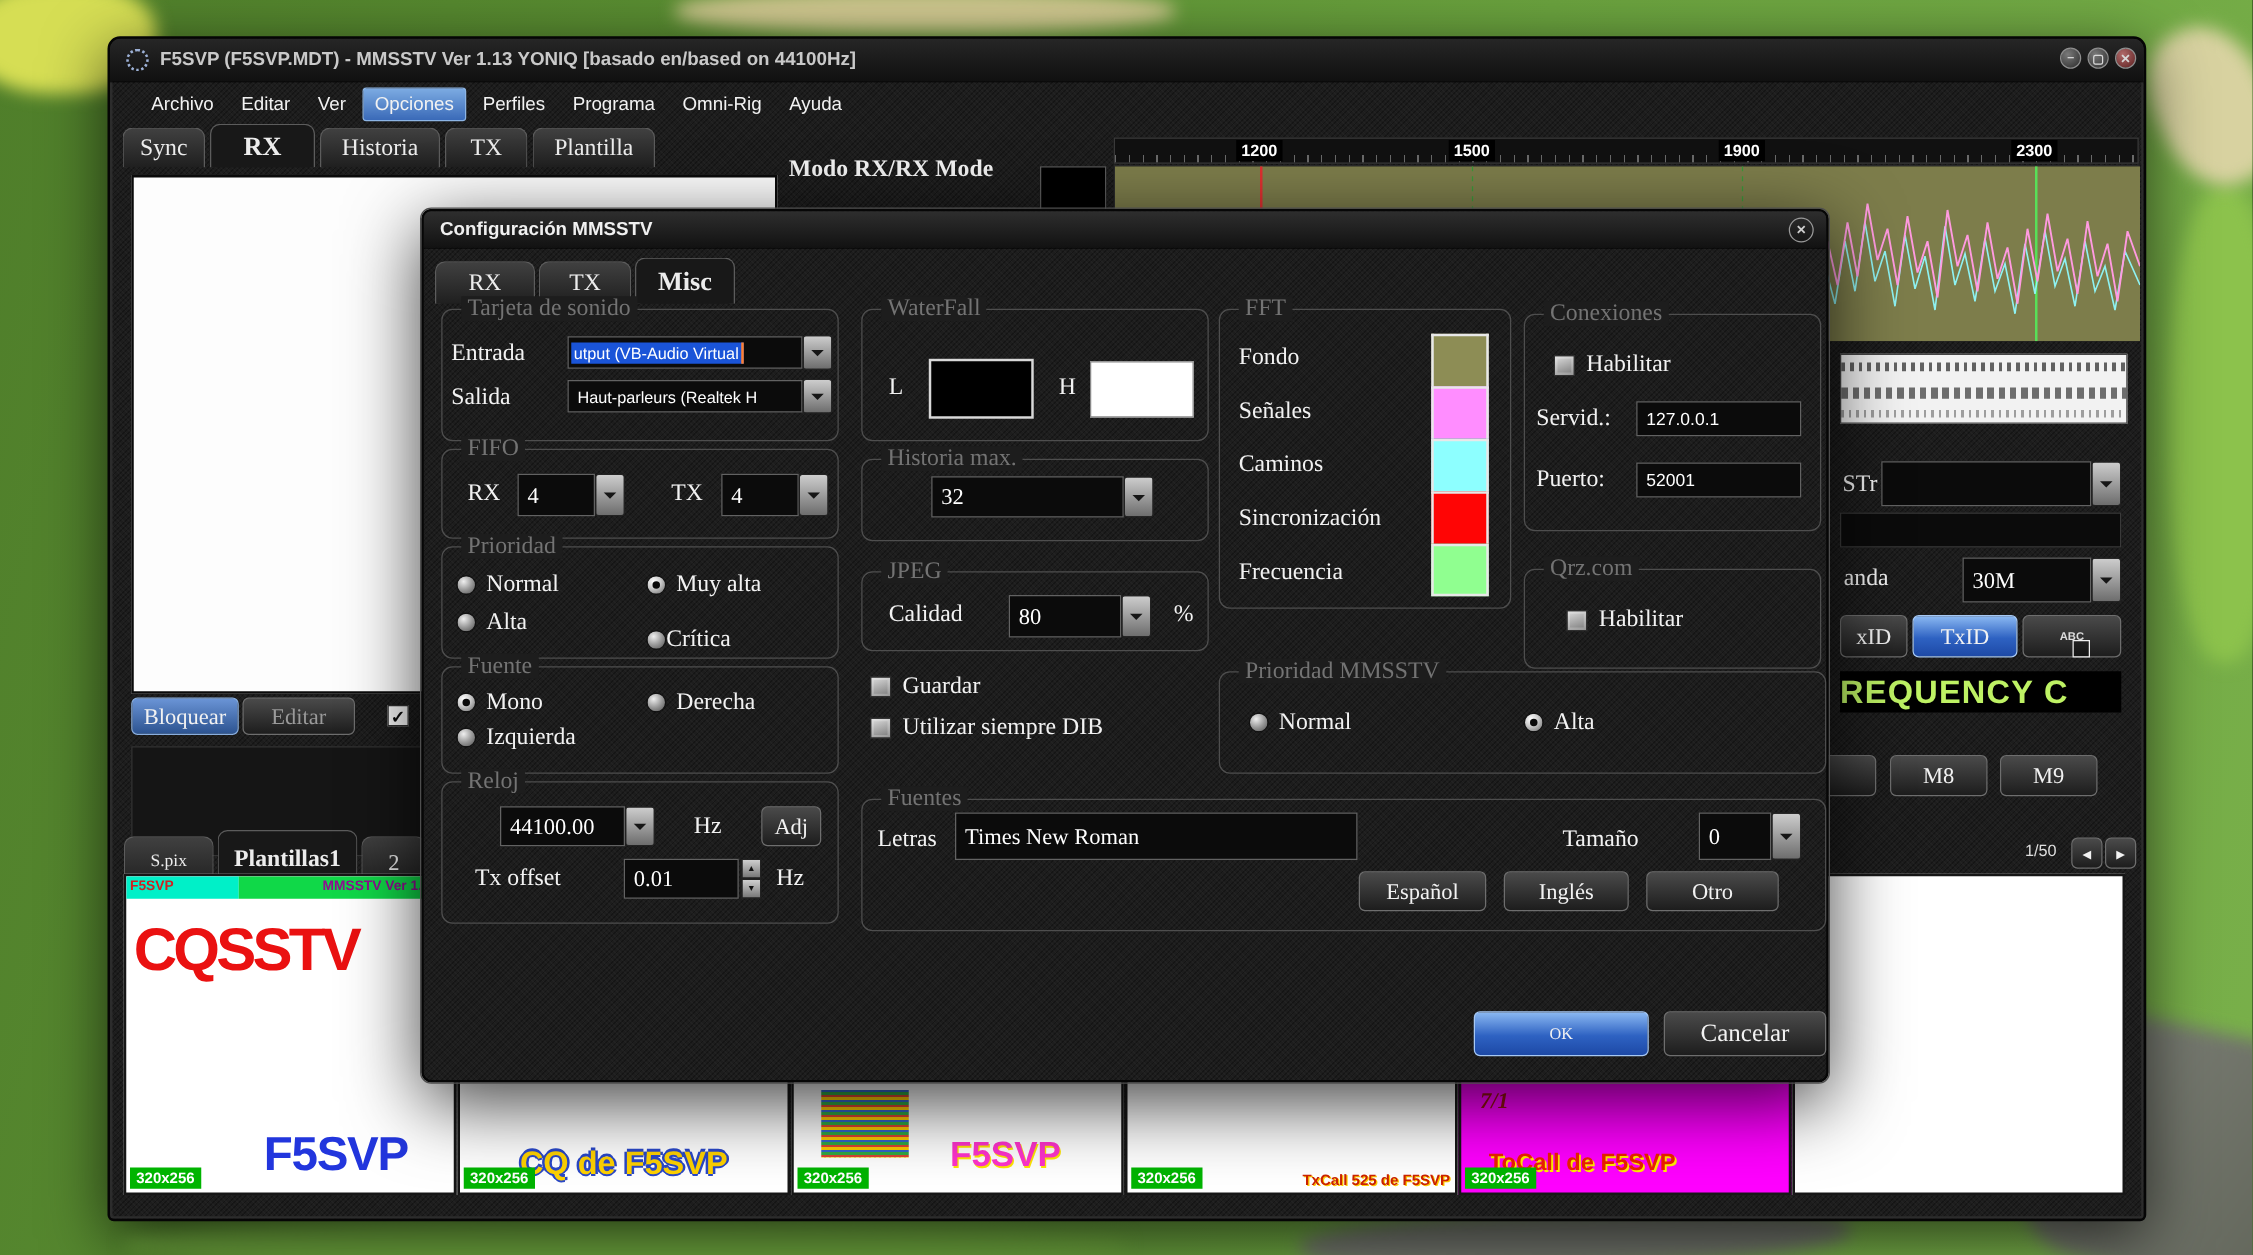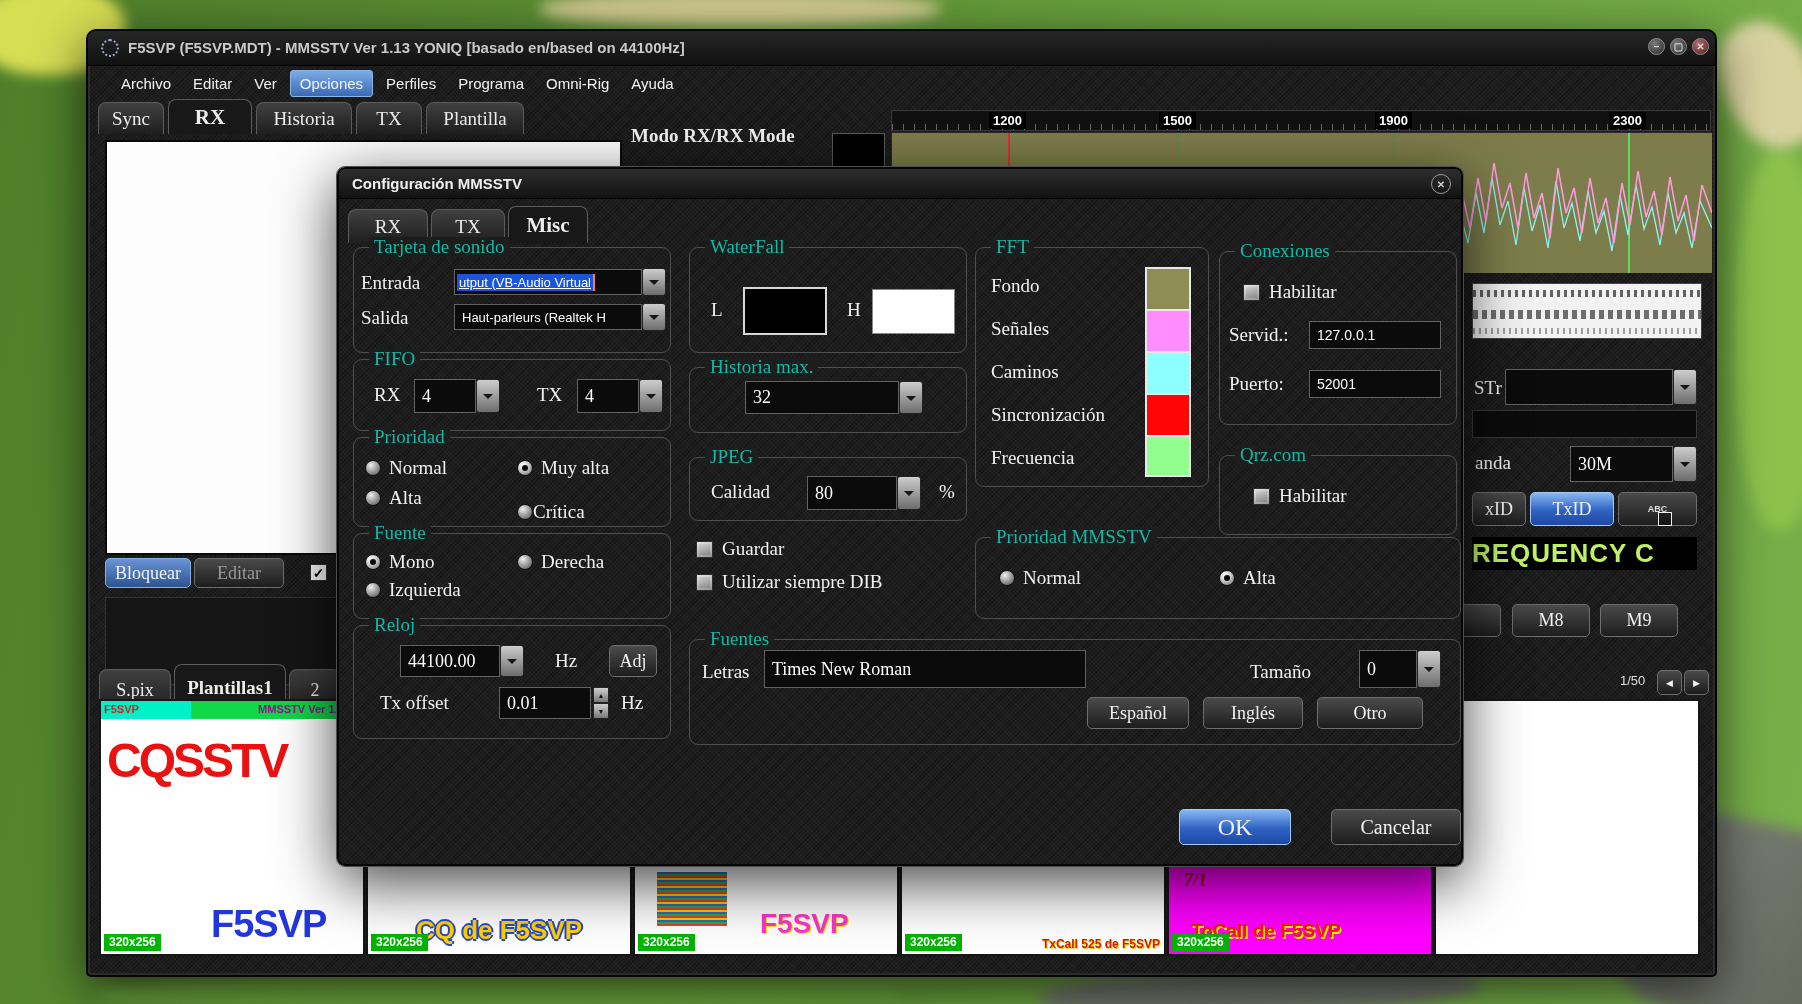--- a/index.html
+++ b/index.html
@@ -5,21 +5,21 @@
   html,body{margin:0;padding:0;background:#3c6a22;overflow:hidden}
   #stage{position:relative;width:1802px;height:1004px;overflow:hidden;font-family:"Liberation Sans",sans-serif}
   .abs{position:absolute;box-sizing:border-box}
   
   .blob{position:absolute;filter:blur(7px);border-radius:45%}
   
   .tex{background-color:#1d1d1d;background-image:
     repeating-linear-gradient(45deg,rgba(255,255,255,.022) 0 1px,transparent 1px 3px),
     repeating-linear-gradient(-45deg,rgba(0,0,0,.28) 0 1px,transparent 1px 3px)}
   .grp{position:absolute;border:1px solid #4e4e4e;border-radius:9px}
-  .grp-label{position:absolute;font:19px "Liberation Serif",serif;color:#14b8a6;background:#1d1d1d;padding:0 5px;line-height:20px;white-space:nowrap;z-index:2}
+  .grp-label{position:absolute;font:19px "Liberation Serif",serif;color:#737373;background:#1d1d1d;padding:0 5px;line-height:20px;white-space:nowrap;z-index:2}
   .fld{background:#0b0b0b;border:1px solid #626262;color:#fff;font:18px "Liberation Serif",serif;display:flex;align-items:center;padding:0 7px;box-sizing:border-box;white-space:nowrap;overflow:hidden}
   .fsans{font:13px "Liberation Sans",sans-serif}
   .dd-btn{width:22px;flex:none;background:linear-gradient(#cdcdcd,#6d6d6d);border:1px solid #222;border-radius:3px;display:flex;align-items:center;justify-content:center}
   .dd-btn::after{content:"";border:5px solid transparent;border-top-color:#161616;margin-top:6px}
   .radio{width:16px;height:16px;border-radius:50%;background:radial-gradient(circle at 35% 30%,#efefef,#9a9a9a 50%,#4f4f4f);border:1px solid #111;box-sizing:border-box;position:relative;flex:none}
   .radio.on{background:radial-gradient(circle at 35% 30%,#ffffff,#cccccc 42%,#666)}
   .radio.on::after{content:"";position:absolute;inset:4px;border-radius:50%;background:#0a0a0a}
   .cb{width:17px;height:17px;background:linear-gradient(160deg,#dedede,#787878);border:1px solid #2e2e2e;box-shadow:inset 0 0 0 2px rgba(255,255,255,.22);box-sizing:border-box;flex:none}
   .cb.checked{background:#f5f5f5;color:#090909;display:flex;align-items:center;justify-content:center;font:bold 14px "Liberation Sans",sans-serif}
   .cb.checked::after{content:"✓"}
@@ -156,21 +156,21 @@
     <div class="abs btn" style="left:17px;top:527px;width:86px;height:30px;background:linear-gradient(#6a94d6,#2c5390);border-color:#89aede">
         <span>Bloquear</span>
       </div>
     <div class="abs btn dim" style="left:106px;top:527px;width:90px;height:30px">
         <span>Editar</span>
       </div>
     <span class="abs cb checked" style="left:222px;top:533px"></span>
 
     <div class="abs" style="left:17px;top:566px;width:517px;height:88px;background:#151515;border:1px solid #333"></div>
 
-    <div class="tab" style="left:11px;top:638px;width:72px;height:41px;font-size:18px">
+    <div class="tab" style="left:11px;top:638px;width:72px;height:41px;font-size:14px">
         <span>S.pix</span>
       </div>
     <div class="tab active" style="left:86px;top:633px;width:112px;height:46px;font-size:19px">
         <span>Plantillas1</span>
       </div>
     <div class="tab" style="left:201px;top:638px;width:52px;height:41px;font-size:18px">
         <span>2</span>
       </div>
 
     <div class="thumb" style="left:11px;top:668px">
@@ -218,21 +218,21 @@
       </div>
     <div class="tab active" style="left:169px;top:37px;width:80px;height:37px">
         <span>Misc</span>
       </div>
 
     <div class="grp" style="left:14px;top:78px;width:316px;height:104px"></div>
     <span class="grp-label" style="left:30px;top:68px">Tarjeta de sonido</span>
     <span class="abs lbl" style="left:22px;top:103px">Entrada</span>
     <div class="abs row" style="left:115px;top:100px;width:212px;height:26px">
       <div class="fld fsans" style="flex:1;height:26px;padding:0 2px">
-          <span style="padding: 1px 2px; border-right: 2px solid rgb(255, 128, 48); background: rgb(26, 84, 216); text-decoration: underline;">utput (VB-Audio Virtual</span>
+          <span style="padding: 1px 2px; border-right: 2px solid rgb(255, 128, 48); background: rgb(26, 84, 216);">utput (VB-Audio Virtual</span>
         </div>
       <span class="dd-btn" style="height:26px"></span>
     </div>
     <span class="abs lbl" style="left:22px;top:138px">Salida</span>
     <div class="abs row" style="left:115px;top:135px;width:212px;height:26px">
       <div class="fld fsans" style="flex:1;height:26px">
           <span>Haut-parleurs (Realtek H</span>
         </div>
       <span class="dd-btn" style="height:26px"></span>
     </div>
@@ -408,20 +408,20 @@
         <span>52001</span>
       </div>
 
     <div class="grp" style="left:880px;top:286px;width:236px;height:78px"></div>
     <span class="grp-label" style="left:896px;top:276px">Qrz.com</span>
     <div class="abs row" style="left:914px;top:316px;gap:9px">
         <span class="cb"></span>
         <span class="lbl">Habilitar</span>
       </div>
 
-    <div class="abs btn blue" style="left:840px;top:640px;width:112px;height:36px;font-size:24px">
+    <div class="abs btn blue" style="left:840px;top:640px;width:140px;height:36px;font-size:13px">
         <span>OK</span>
       </div>
     <div class="abs btn" style="left:992px;top:640px;width:130px;height:36px;font-size:20px">
         <span>Cancelar</span>
       </div>
   </div>
 </div>
 
 </body></html>

